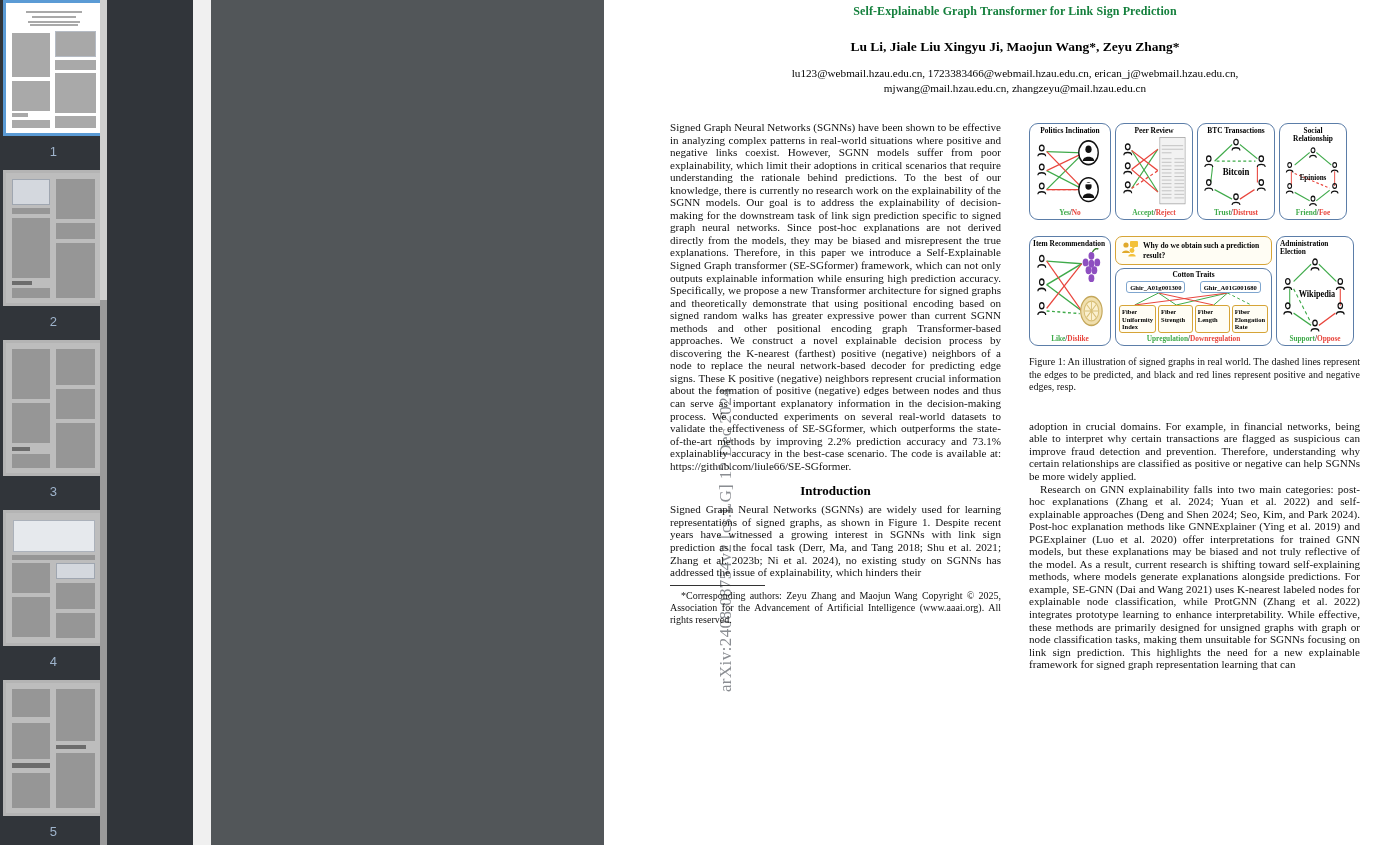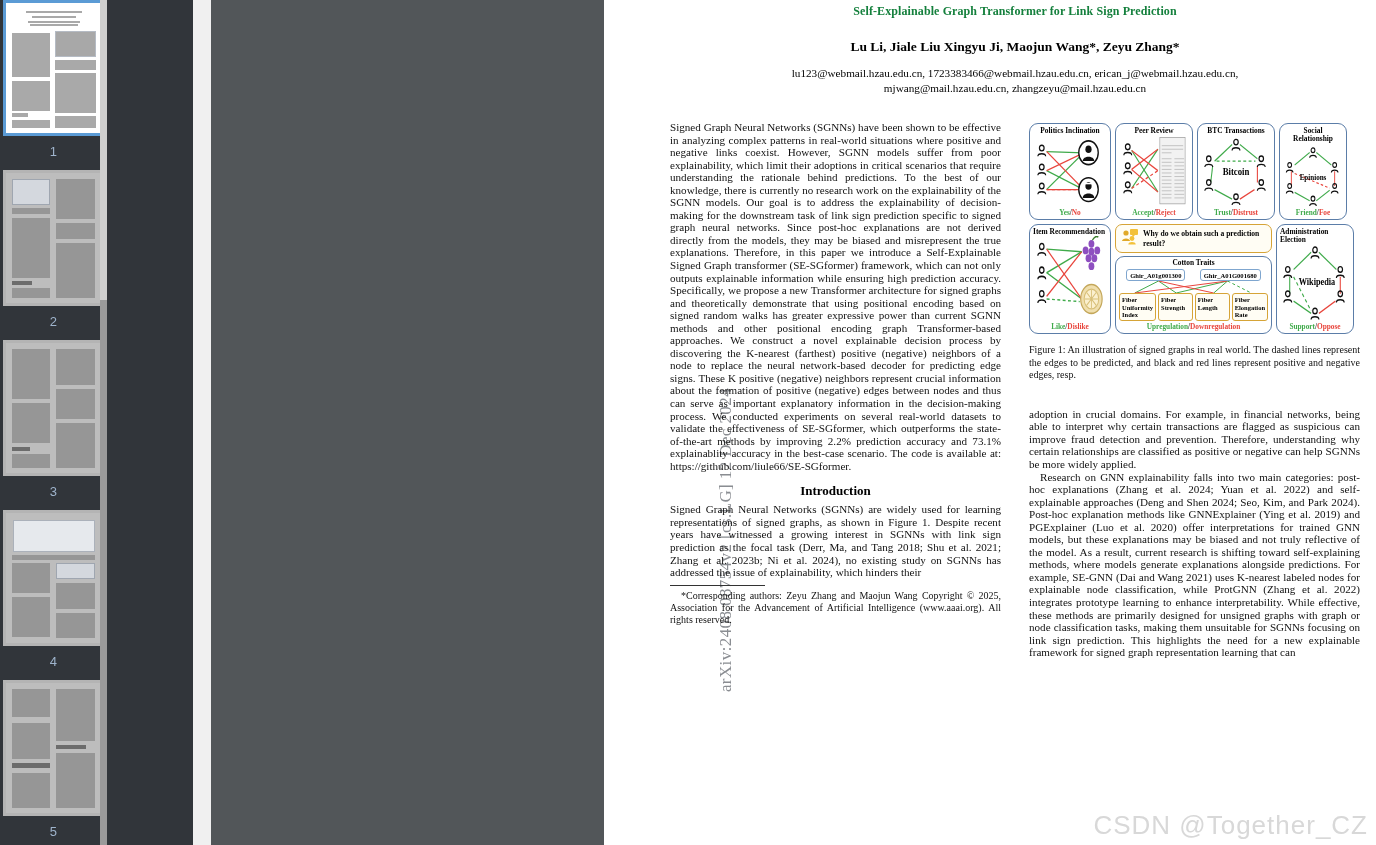--- a/index.html
+++ b/index.html
@@ -553,21 +553,21 @@
                             <path d="M32 59c0-3 8-3 8 0"></path>
                         </g>
                         <text x="36" y="34" font-family="Liberation Serif, serif" font-size="8.5" font-weight="bold" text-anchor="middle" fill="#000">Epinions</text>
                       </svg>
                     </div>
                     <div class="fbox-foot"><span class="pos">Friend</span><span class="sep">/</span><span class="neg">Foe</span></div>
                   </div>
 
                 </div>
 
-                <div class="fig-row" style="height:110px;">
+                <div class="fig-row" style="height:110px;margin-top:12px;">
 
                   <div class="fbox" style="width:82px;">
                     <div class="fbox-title left">Item Recommendation</div>
                     <div class="fig-canvas">
                       <svg viewBox="0 0 76 66" preserveAspectRatio="none">
                         <g stroke="#3faa4a" stroke-width="1.1" fill="none">
                           <path d="M14 10 L50 12"></path>
                             <path d="M14 28 L50 48"></path>
                             <path d="M14 28 L50 12"></path>
                         </g>
@@ -692,17 +692,16 @@
               <div class="caption">Figure 1: An illustration of signed graphs in real world. The dashed lines represent the edges to be predicted, and black and red lines represent positive and negative edges, resp.</div>
             </div>
 
             <div class="para" style="margin-top:26px;">adoption in crucial domains. For example, in financial networks, being able to interpret why certain transactions are flagged as suspicious can improve fraud detection and prevention. Therefore, understanding why certain relationships are classified as positive or negative can help SGNNs be more widely applied.</div>
             <div class="para indent">Research on GNN explainability falls into two main categories: post-hoc explanations (Zhang et al. 2024; Yuan et al. 2022) and self-explainable approaches (Deng and Shen 2024; Seo, Kim, and Park 2024). Post-hoc explanation methods like GNNExplainer (Ying et al. 2019) and PGExplainer (Luo et al. 2020) offer interpretations for trained GNN models, but these explanations may be biased and not truly reflective of the model. As a result, current research is shifting toward self-explaining methods, where models generate explanations alongside predictions. For example, SE-GNN (Dai and Wang 2021) uses K-nearest labeled nodes for explainable node classification, while ProtGNN (Zhang et al. 2022) integrates prototype learning to enhance interpretability. While effective, these methods are primarily designed for unsigned graphs with graph or node classification tasks, making them unsuitable for SGNNs focusing on link sign prediction. This highlights the need for a new explainable framework for signed graph representation learning that can</div>
           </div>
 
         </div>
       </div>
 
-      <div class="watermark">CSDN @Together_CZ</div>
     </div>
   </div>
 
 </div>
 
 </body></html>

